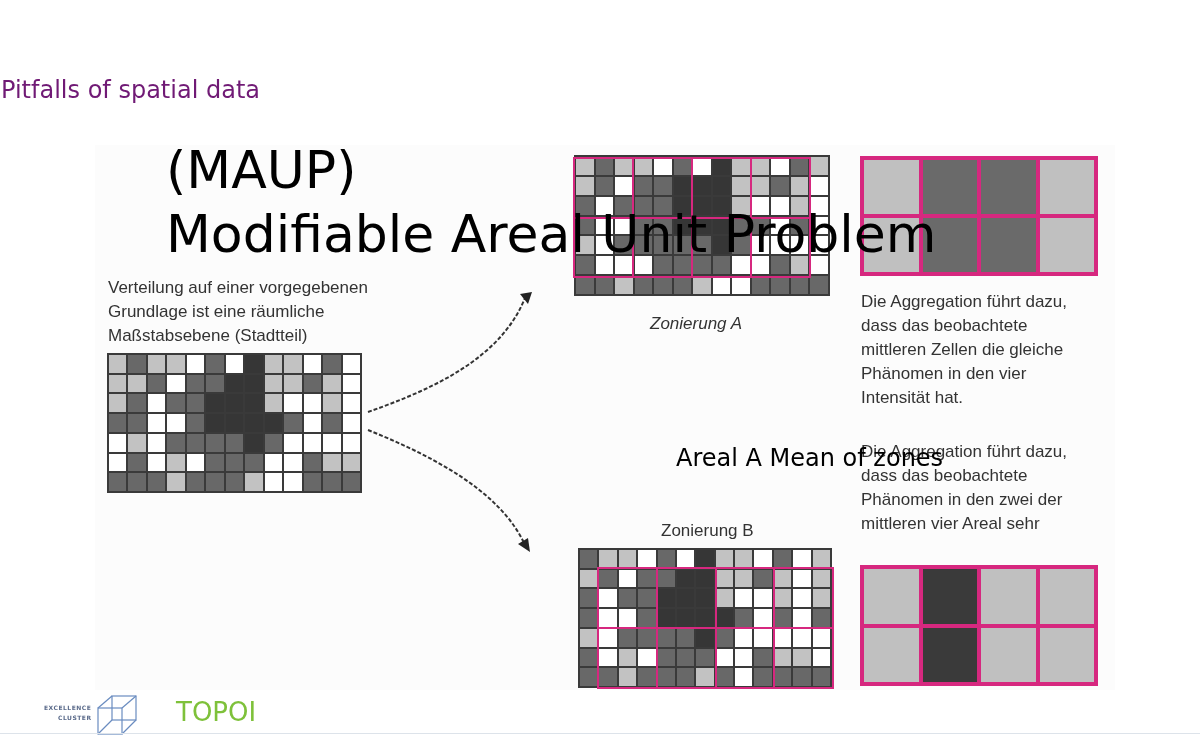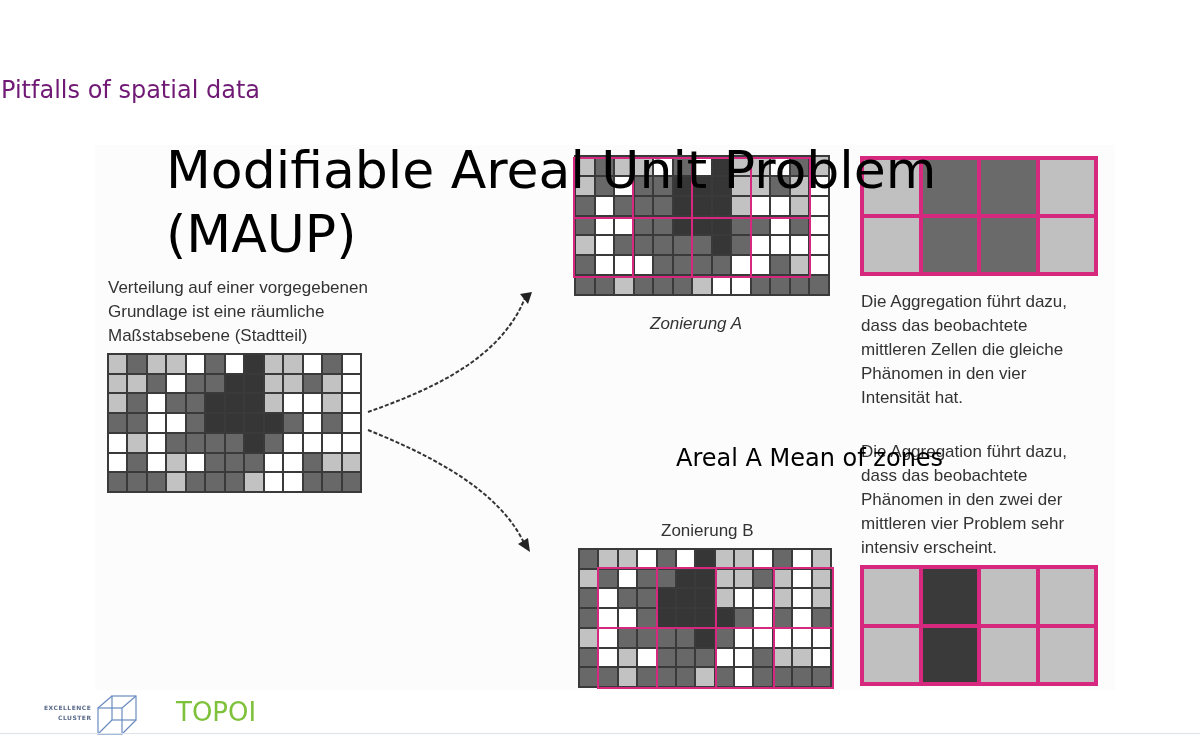--- a/index.html
+++ b/index.html
@@ -300,22 +300,21 @@
   <div>dass das beobachtete</div>
   <div>mittleren Zellen die gleiche</div>
   <div>Phänomen in den vier</div>
   <div>Intensität hat.</div>
 </div>
 
 <div class="fig-text" style="left:861px; top:440px;">
   <div>Die Aggregation führt dazu,</div>
   <div>dass das beobachtete</div>
   <div>Phänomen in den zwei der</div>
-  <div>mittleren vier Problem sehr</div>
-  <div>intensiv erscheint.</div>
+  <div>mittleren vier Areal sehr</div>
 </div>
 
 <div class="fig-text" style="left:661px; top:519px;">Zonierung B</div>
 
 <div id="grid-b" class="grid" style="left:578px; top:548px; width:254px; height:140px; grid-template-columns:repeat(13,1fr); grid-template-rows:repeat(7,1fr);">
     <span class="c M"></span>
     <span class="c L"></span>
     <span class="c L"></span>
     <span class="c W"></span>
     <span class="c M"></span>
@@ -422,22 +421,22 @@
     <span class="a D"></span>
     <span class="a L"></span>
     <span class="a L"></span>
     <span class="a L"></span>
     <span class="a D"></span>
     <span class="a L"></span>
     <span class="a L"></span>
   </div>
 
 <div class="main-title">
+  <div>(MAUP)</div>
   <div>Modifiable Areal Unit Problem</div>
-  <div>(MAUP)</div>
 </div>
 
 <div class="overlay-label">Areal A Mean of zones</div>
 
 <div class="logo">
   <div class="logo-small" style="left:4px; top:10px;">EXCELLENCE</div>
   <div class="logo-small" style="left:18px; top:20px;">CLUSTER</div>
   <svg width="50" height="42" style="position:absolute; left:54px; top:0;">
     <g fill="none" stroke="#6a8cc0" stroke-width="1.2">
       <rect x="18" y="2" width="24" height="24"></rect>

